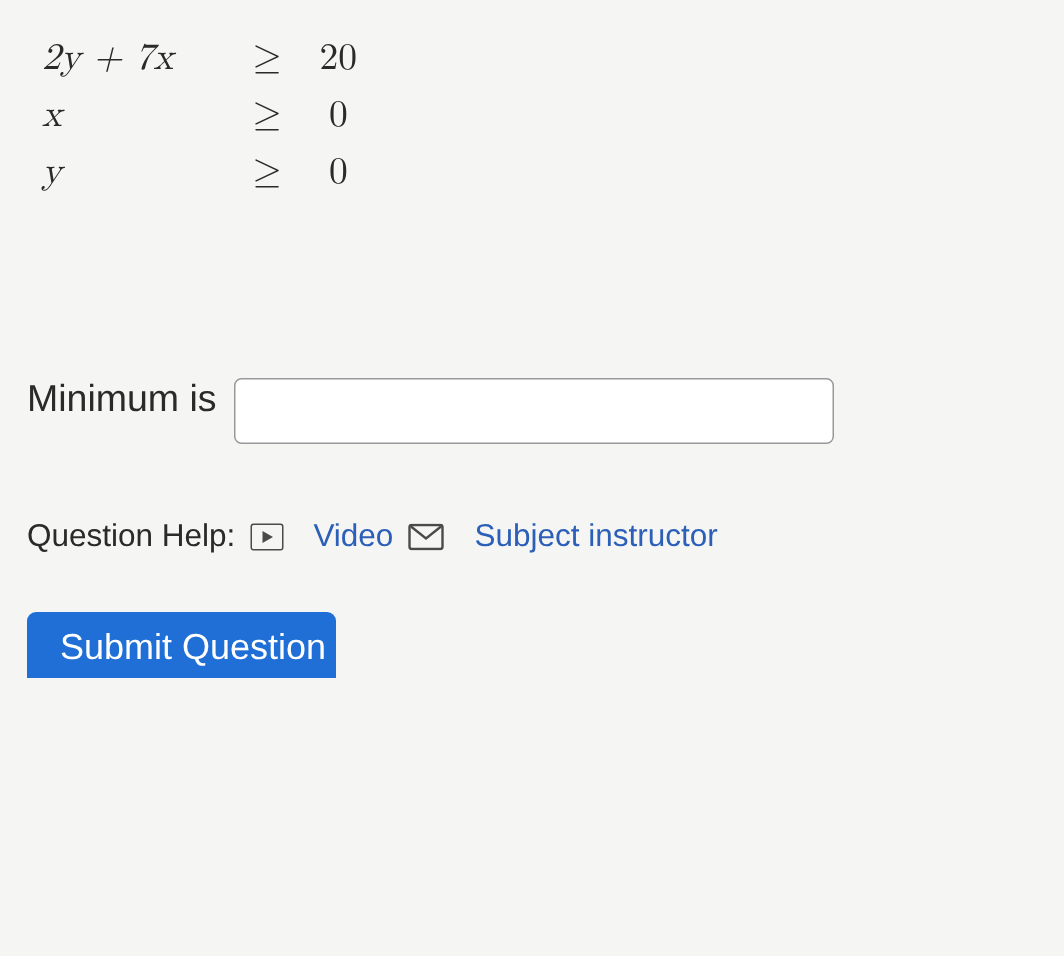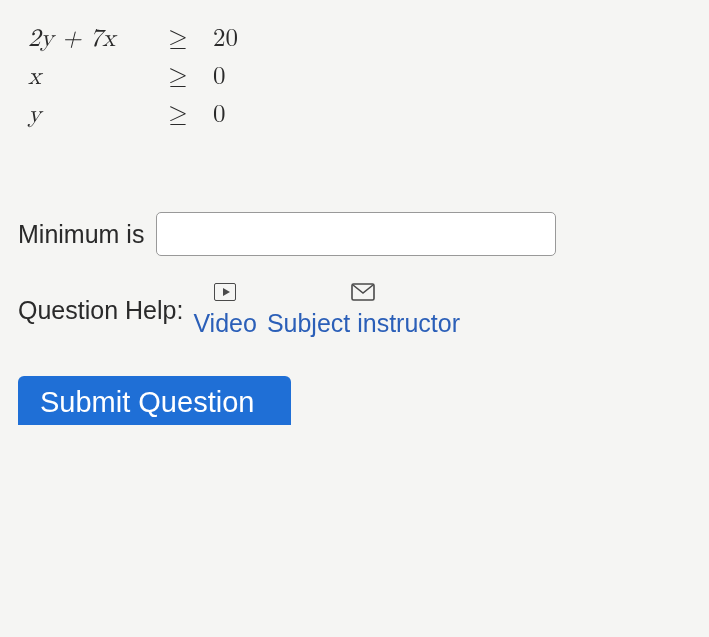--- a/index.html
+++ b/index.html
@@ -32,58 +32,57 @@
       padding-right: 22px;
     }
     .math {
       font-family: 'Latin Modern Math', 'STIX Two Math', 'Cambria Math', Georgia, serif;
       font-style: italic;
       white-space: nowrap;
     }
     .op { font-style: normal; padding: 0 5px; }
     .eq-col { min-width: 135px; }
     .rel-col { text-align: center; min-width: 40px; font-style: normal;}
-    .rhs-col { text-align: left; min-width: 42px; font-style: normal; padding-left: 10px;}
+    .rhs-col { text-align: center; min-width: 42px; font-style: normal; padding-left: 10px;}
     .answer-row {
-      margin-top: 78px;
+      margin-top: 118px;
       display: flex;
-      align-items: center;
+      align-items: flex-start;
       gap: 12px;
     }
     .answer-label {
       font-family: Arial, Helvetica, sans-serif;
       font-size: 25px;
     }
     .answer-input {
       width: 400px;
       height: 44px;
       border: 1px solid #999;
       border-radius: 5px;
       background: #fff;
       font-size: 20px;
       padding: 0 10px;
       font-family: Arial, sans-serif;
     }
     .help-row {
-      margin-top: 27px;
+      margin-top: 50px;
       font-family: Arial, Helvetica, sans-serif;
-      font-size: 25px;
+      font-size: 21px;
       display: flex;
       align-items: center;
       gap: 10px;
       flex-wrap: wrap;
     }
     .help-link {
       color: #2b5fb8;
       text-decoration: none;
       display: inline-flex;
       align-items: center;
-      gap: 8px;
+      gap: 20px;
       cursor: pointer;
-      flex-direction: column;
     }
     .icon-box {
       width: 22px;
       height: 18px;
       border: 1.8px solid #4a4a4a;
       border-radius: 2px;
       display: inline-flex;
       align-items: center;
       justify-content: center;
       flex-shrink: 0;
@@ -98,22 +97,22 @@
     .mail-icon {
       width: 24px; height: 18px;
       flex-shrink: 0;
     }
     .submit {
       margin-top: 38px;
       background: #1f6fd6;
       color: #fff;
       border: none;
       font-family: Arial, Helvetica, sans-serif;
-      font-size: 29px;
-      padding: 10px 37px 18px 22px;
+      font-size: 24px;
+      padding: 10px 7px 18px 22px;
       border-radius: 6px 6px 0 0;
       cursor: pointer;
       clip-path: inset(0 0 12px 0);
     }
   </style>
 </head>
 <body>
 
 
 

